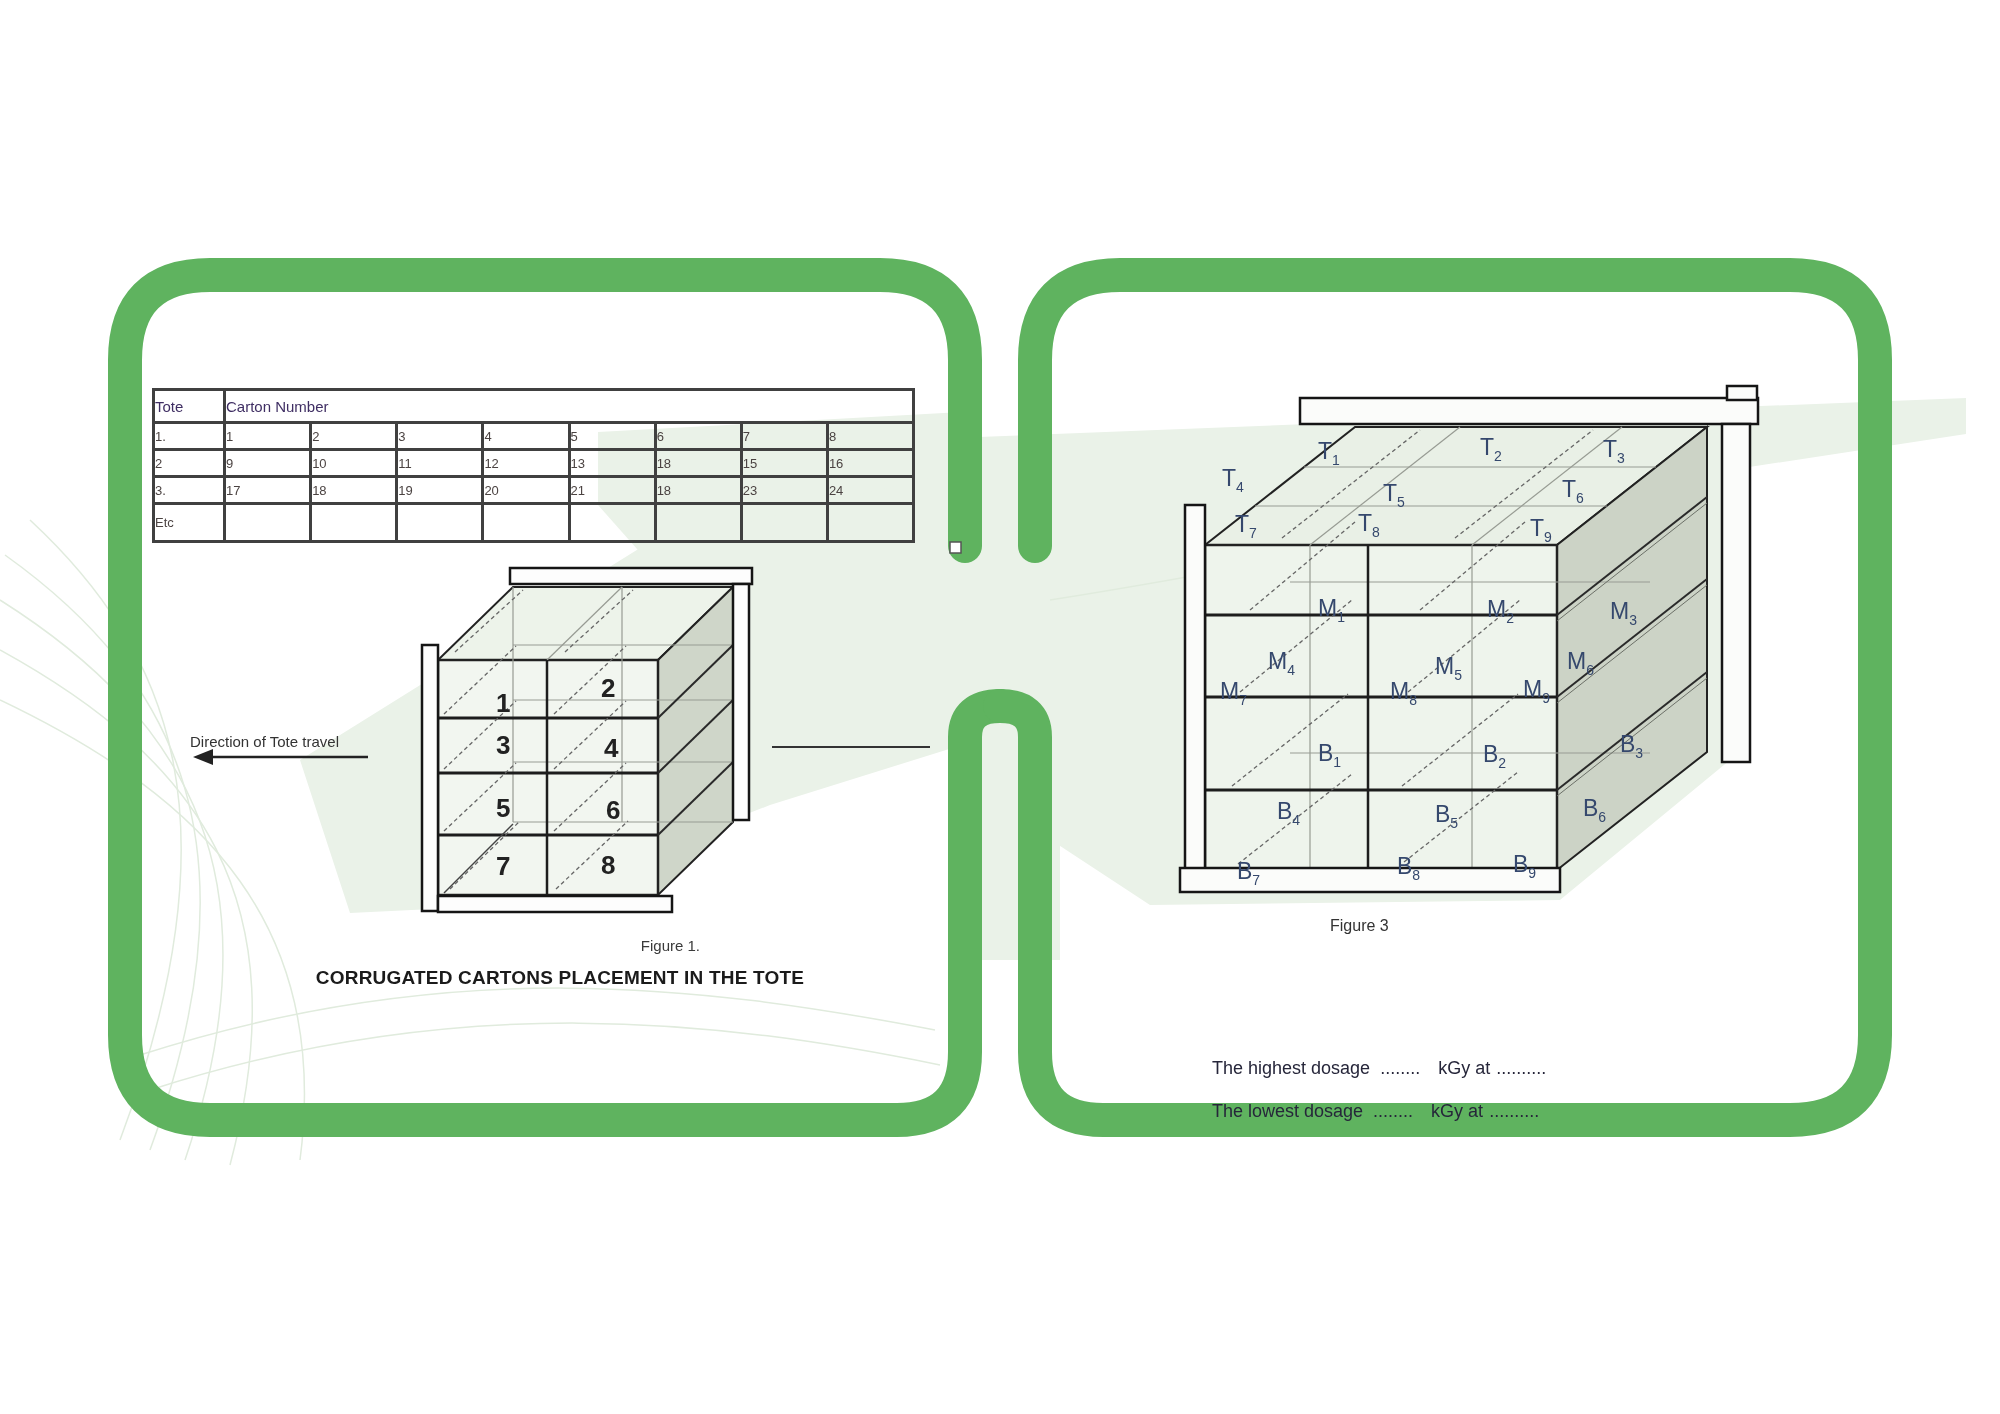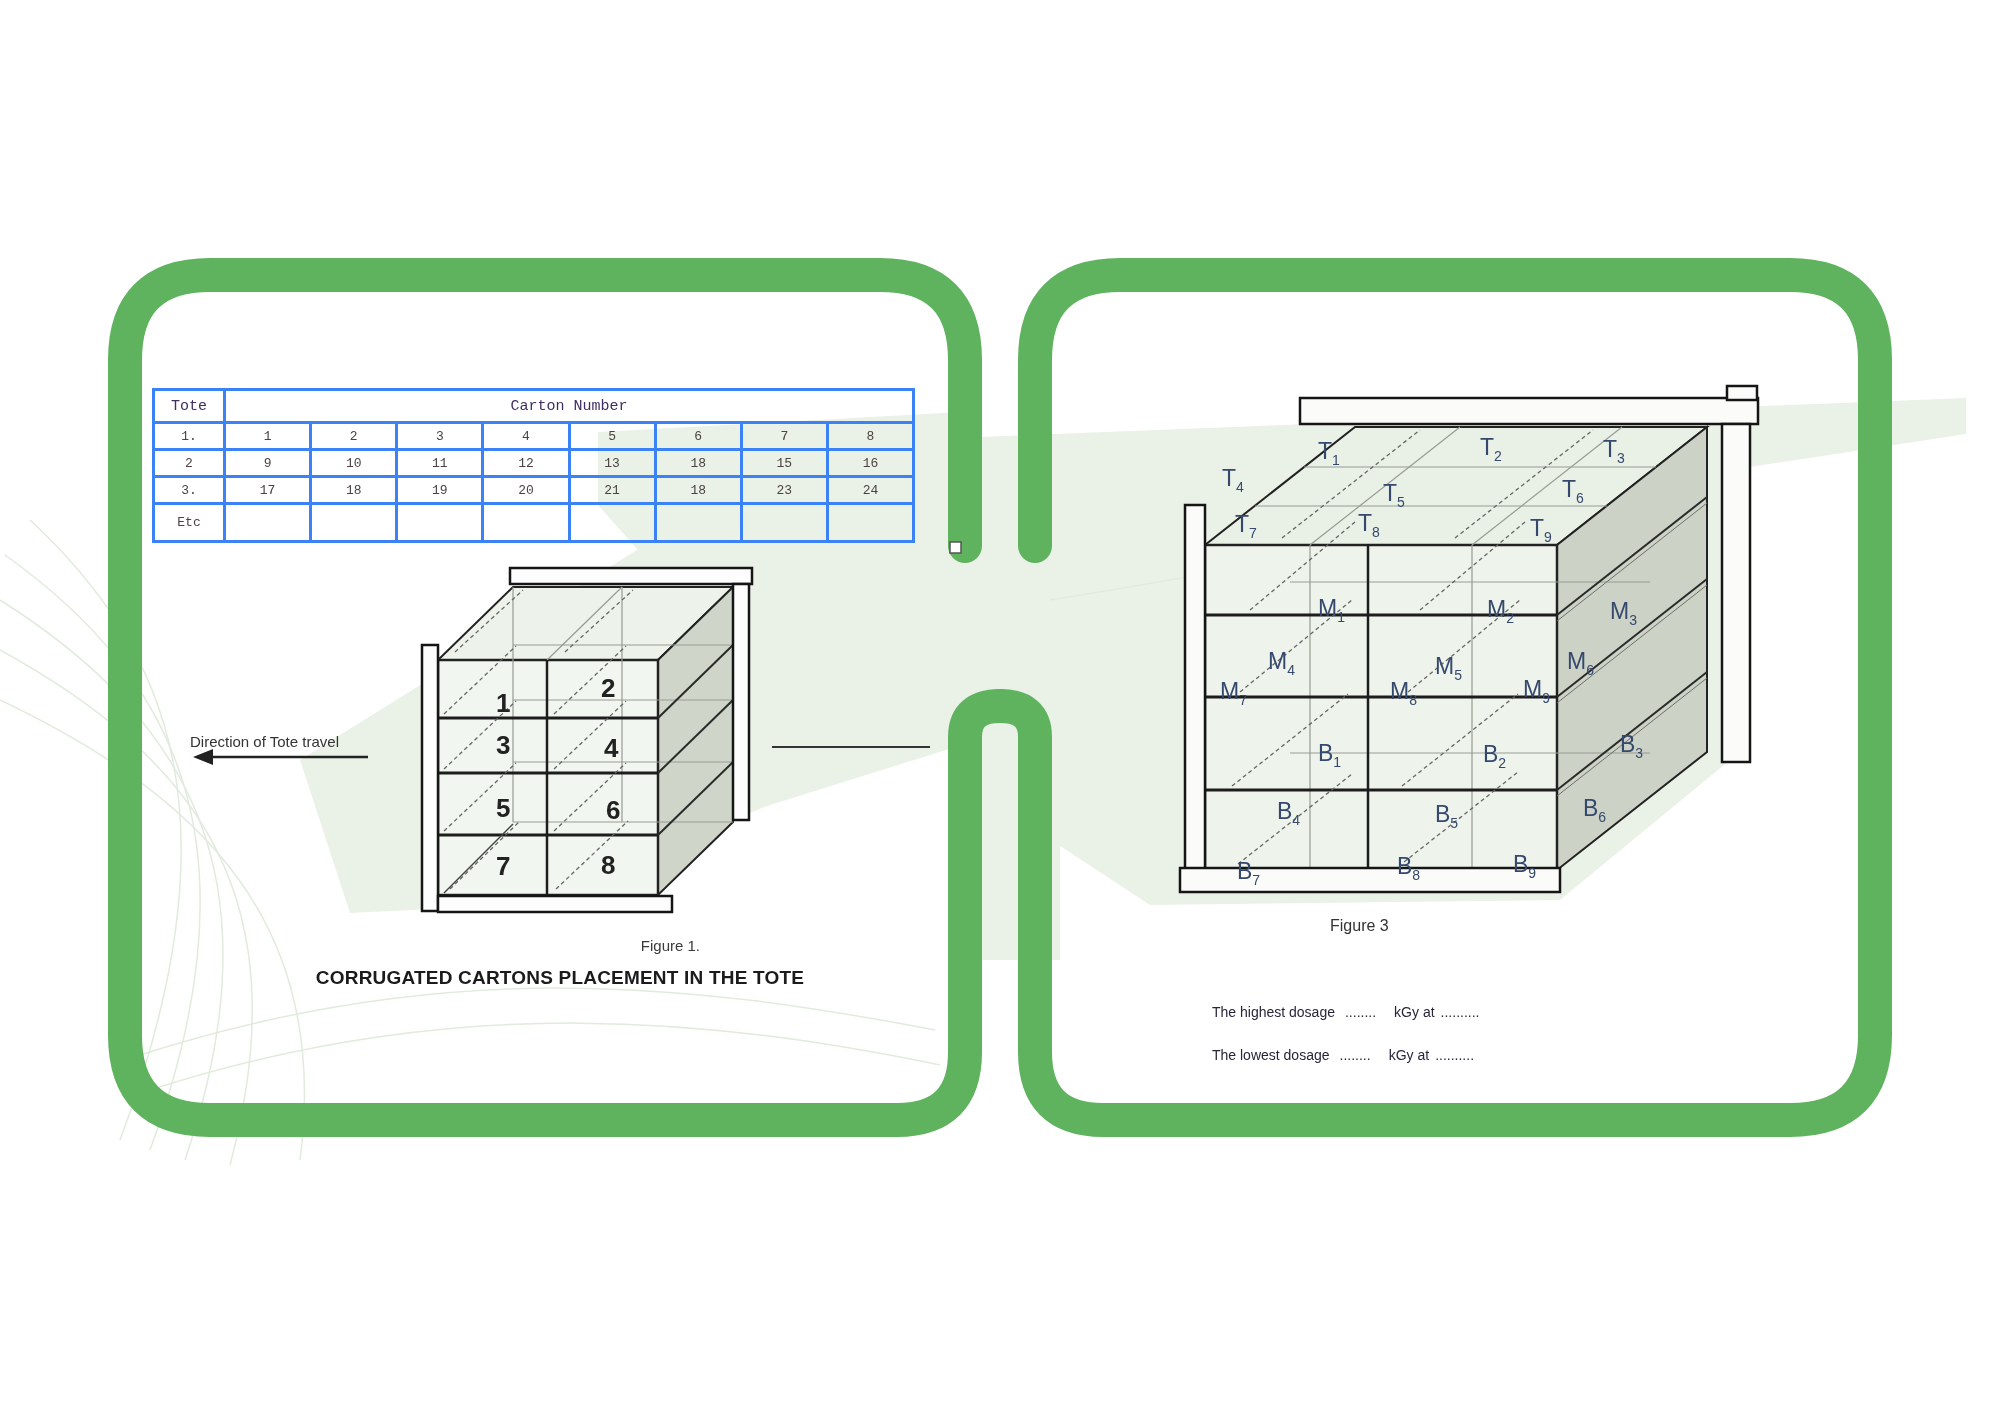--- a/index.html
+++ b/index.html
@@ -3,35 +3,35 @@
 <meta charset="utf-8">
 <style>
   html,body{margin:0;padding:0;background:#ffffff;}
   .page{position:relative;width:2000px;height:1414px;background:#ffffff;overflow:hidden;
         font-family:"Liberation Sans", sans-serif;}
   .art{position:absolute;left:0;top:0;width:2000px;height:1414px;}
   .txt{position:absolute;white-space:nowrap;margin-top:11px;}
   
   .tbl-wrap{position:absolute;left:152px;top:388px;}
   table.tote{border-collapse:collapse;table-layout:fixed;width:763px;}
-  table.tote th, table.tote td{border:3px solid #3b82f6;text-align:center;vertical-align:middle;
-        padding:0;overflow:hidden;font-family:Liberation Mono, monospace;}
+  table.tote th, table.tote td{border:3px solid #404040;text-align:left;vertical-align:middle;
+        padding:0;overflow:hidden;}
   table.tote th{font-size:15px;font-weight:normal;color:var(--table-header-color,#3f2e63);}
   table.tote td{font-size:13px;color:var(--table-cell-color,#4b4342);}
   tr.hdr{height:33px;}
   #carton-rows tr{height:27px;}
   #carton-rows tr:last-child{height:38px;}
   .col-tote{width:71px;}
   
   .dir-label{left:190px;top:722px;font-size:15px;color:#333;}
   .cap1{left:420px;top:926px;width:280px;text-align:right;font-size:15px;color:#3a3a3a;}
   .title1{left:210px;top:956px;width:700px;text-align:center;font-size:19px;font-weight:bold;
           color:#1b1b1b;letter-spacing:.2px;}
   .cap3{left:1330px;top:906px;width:170px;text-align:left;font-size:16px;color:#333;}
-  .dosage{left:1212px;top:980px;font-size:14px;color:var(--dosage-text-color,#26263a);line-height:43px;}
+  .dosage{left:1212px;top:1036px;font-size:18px;color:var(--dosage-text-color,#26263a);line-height:43px;}
   .dosage .dots-a{margin-left:10px;}
   .dosage .unit{margin-left:18px;}
   .dosage .dots-b{margin-left:6px;}
   
   .carton-num{font-family:"Liberation Sans",sans-serif;font-size:26px;font-weight:bold;fill:#222;}
   .dosi{font-family:"Liberation Sans",sans-serif;font-size:23px;fill:var(--label-color,#35486d);}
 </style>
 </head>
 <body>
 

